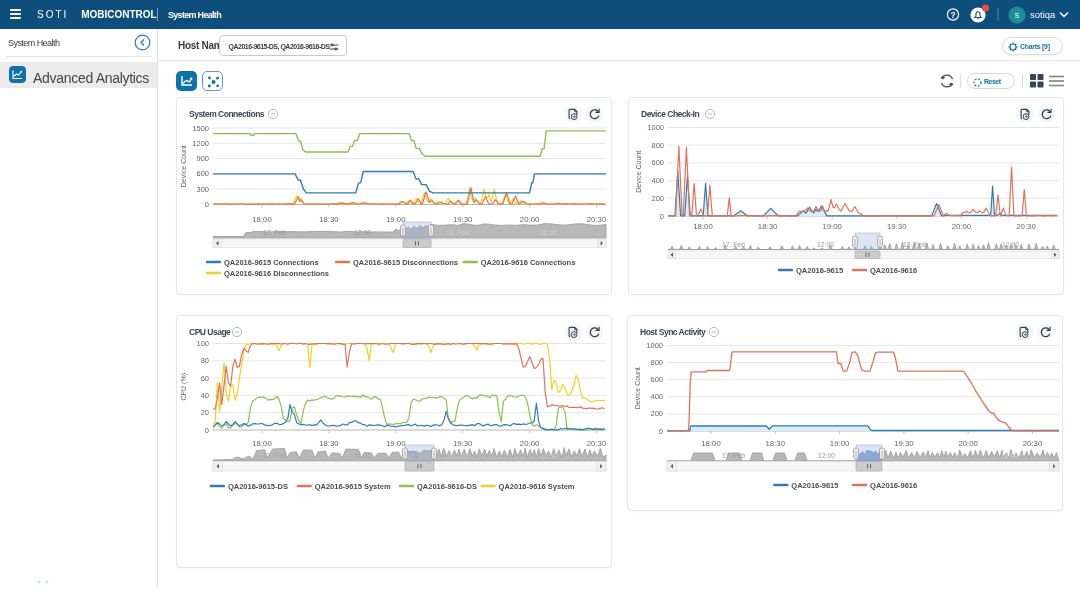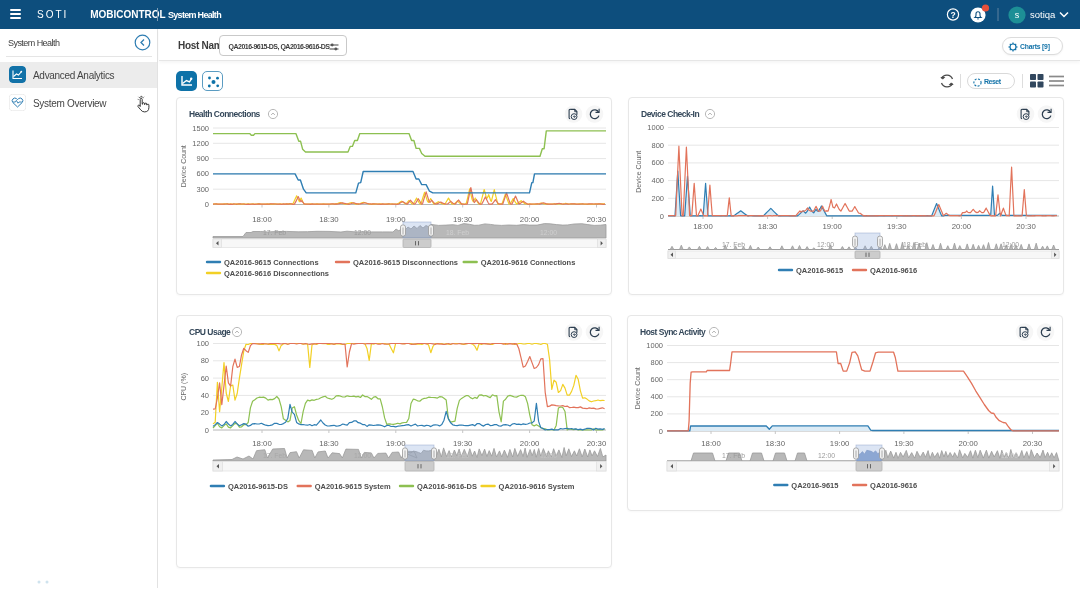--- a/index.html
+++ b/index.html
@@ -1,27 +1,27 @@
 <!DOCTYPE html>
 <html><head><meta charset="utf-8"><style>
 *{margin:0;padding:0;box-sizing:border-box}
 html,body{width:1080px;height:607px;overflow:hidden;background:#fff;
  font-family:"Liberation Sans",sans-serif;position:relative}
 .topbar{position:absolute;left:0;top:0;width:1080px;height:29px;background:#0d4e7d}
 .burger{position:absolute;left:10px;top:9px;width:11px;height:10px}
 .burger div{height:1.5px;background:#fff;margin-bottom:2.5px;border-radius:1px}
 .logo{position:absolute;left:37px;top:8.5px;color:#fff;font-size:10px;letter-spacing:2px;white-space:nowrap}
-.logo b{font-weight:bold;letter-spacing:0;margin-left:17px}
+.logo b{font-weight:bold;letter-spacing:0;margin-left:8px}
 .lsep{position:absolute;left:157px;top:8px;width:1px;height:13px;background:#7d9cb4}
 .ptitle{position:absolute;left:168px;top:9.5px;color:#fff;font-size:9px;font-weight:bold;letter-spacing:-0.7px}
 .sidebar{position:absolute;left:0;top:29px;width:158px;height:559px;background:#fff;border-right:1px solid #e2e2e2}
 .sb-head{position:absolute;left:0;top:0;width:157px;height:27px}
 .sb-head span{position:absolute;left:8px;top:8.5px;font-size:9px;color:#3c3c3c;letter-spacing:-0.55px}
 .sb-div{position:absolute;left:6px;top:27px;width:146px;height:1px;background:#e5e5e5}
-.sb-item{position:absolute;left:0;width:157px;height:26px;font-size:10px;color:#454545;letter-spacing:-0.3px}
+.sb-item{position:absolute;left:0;width:157px;height:26px;font-size:14px;color:#454545;letter-spacing:-0.3px}
 .sb-item .ic{position:absolute;left:9px;top:4px;width:17px;height:17px;border-radius:4px}
 .sb-item span{position:absolute;left:33px;top:8px}
 .s1{top:33px;background:#ececec}
 .s2{top:61px;background:#fff}
 .main{position:absolute;left:159px;top:29px;width:921px;height:578px;background:#fff}
 .hostbar{position:absolute;left:0;top:0;width:921px;height:32px;background:#fff;border-bottom:1px solid #e6e6e6;box-shadow:0 2px 3px rgba(0,0,0,0.04)}
 .hn{position:absolute;left:19px;top:11px;font-size:10px;font-weight:bold;color:#3c3c3c;letter-spacing:-0.3px}
 .hsel{position:absolute;left:59.5px;top:6px;width:128px;height:21px;border:1px solid #c9c9c9;border-radius:4px;background:#fff}
 .hsel span{position:absolute;left:9px;top:6.5px;font-size:7px;color:#3d3d3d;font-weight:bold;letter-spacing:-0.5px;white-space:nowrap}
 .chartsbtn{position:absolute;right:17px;top:8px;width:61px;height:18px;border:1px solid #dcdcdc;border-radius:9px;background:#fff;box-shadow:0 1px 2px rgba(0,0,0,0.05)}
@@ -72,32 +72,20 @@
   <div class="sb-div"></div>
   <div class="sb-item s1">
     <svg class="ic" width="17" height="17" viewBox="0 0 17 17">
         <rect width="17" height="17" rx="3.5" fill="#1272a8"></rect>
       <path d="M4 4.5 v8 h9" stroke="#fff" stroke-width="1.1" fill="none"></path>
       <path d="M4.5 10.5 L7.5 8 L9.5 9 L12.5 5.5" stroke="#fff" stroke-width="1.1" fill="none"></path>
       <circle cx="12.3" cy="5.7" r="0.9" fill="#fff"></circle>
       </svg>
     <span>Advanced Analytics</span>
   </div>
-  <div class="sb-item s2">
-    <svg class="ic" width="17" height="17" viewBox="0 0 17 17">
-        <rect width="17" height="17" rx="3.5" fill="#fff" stroke="#e0e0e0"></rect>
-      <path d="M8.5 13 L3.8 8.5 a2.7 2.7 0 0 1 3.8 -3.8 l0.9 0.9 l0.9 -0.9 a2.7 2.7 0 0 1 3.8 3.8 Z" fill="none" stroke="#2e7db2" stroke-width="1"></path>
-      <path d="M4 8 h2.4 l1 -1.6 l1.6 2.8 l1 -1.2 h2.8" stroke="#2e7db2" stroke-width="0.9" fill="none"></path>
-      </svg>
-    <span>System Overview</span>
-    <svg width="14" height="18" viewBox="0 0 14 18" style="position:absolute;right:7px;top:5px">
-      <path d="M4.2 11.5 V4.4 a1 1 0 0 1 2 0 V9.2 l0.4 0.05 V8.6 a0.95 0.95 0 0 1 1.9 0.1 v0.8 l0.4 0.05 V8.9 a0.9 0.9 0 0 1 1.8 0.15 v0.9 l0.4 0.05 a0.9 0.9 0 0 1 1.8 0.2 v2.5 a4.4 4.4 0 0 1 -4.4 4.2 a4.7 4.7 0 0 1 -3.8 -2.1 L2 11.6 a1.05 1.05 0 0 1 1.6 -1.3 Z" fill="#fff" stroke="#2b2b2b" stroke-width="0.95"></path>
-      <path d="M3.2 2.9 a2.6 2.6 0 0 1 4.1 -0.1 M2.7 4.6 l-1 -0.3 M3.3 2.6 l-0.8 -0.8 M5.3 1.9 v-1.1 M7.3 2.6 l0.8 -0.8" stroke="#2b2b2b" stroke-width="0.7" fill="none"></path>
-    </svg>
-  </div>
 </div>
 <div class="main">
   <div class="hostbar">
     <span class="hn">Host Name:</span>
     <div class="hsel">
         <span>QA2016-9615-DS, QA2016-9616-DS</span>
       <svg width="10" height="10" viewBox="0 0 10 10" style="position:absolute;right:7px;top:5.5px">
         <g stroke="#555" stroke-width="1.1">
             <line x1="0.5" y1="3" x2="9.5" y2="3"></line>
             <line x1="0.5" y1="7" x2="9.5" y2="7"></line>
@@ -166,21 +154,21 @@
       </g>
   </svg>
   <svg width="15" height="12" viewBox="0 0 15 12" style="position:absolute;left:890px;top:46px">
     <g stroke="#8a8a8a" stroke-width="1.7">
         <line x1="0" y1="1.5" x2="15" y2="1.5"></line>
     <line x1="0" y1="6" x2="15" y2="6"></line>
         <line x1="0" y1="10.5" x2="15" y2="10.5"></line>
       </g>
   </svg>
   <div class="card" style="left:17px;top:68px;height:198px">
-  <div class="ct">Health Connections</div>
+  <div class="ct">System Connections</div>
   <svg class="ci" width="436" height="30" viewBox="0 0 436 30">
     <circle cx="96" cy="16" r="4.6" fill="none" stroke="#b9b9b9" stroke-width="1"></circle>
     <path d="M94.1 17 L96 15 L97.9 17" fill="none" stroke="#b9b9b9" stroke-width="1"></path>
     <circle cx="396.5" cy="16" r="8.8" fill="#f6f6f6"></circle>
     <g stroke="#2c3e50" stroke-width="1.1" fill="none">
       <path d="M393.1 11.4 h4.6 l2.2 2.2 v3.2 m-6.8 3.8 h-0.1 a0.9 0.9 0 0 1 -0.9 -0.9 v-7.4 a0.9 0.9 0 0 1 0.9 -0.9"></path>
       <path d="M397.7 11.4 v2.3 h2.3" stroke-width="0.9"></path>
       <circle cx="397.1" cy="18.6" r="2.9" stroke-width="1"></circle>
       <path d="M395.9 18.6 h2.4 m-1.1 -1.2 l1.2 1.2 l-1.2 1.2" stroke-width="0.8"></path>
     </g>

